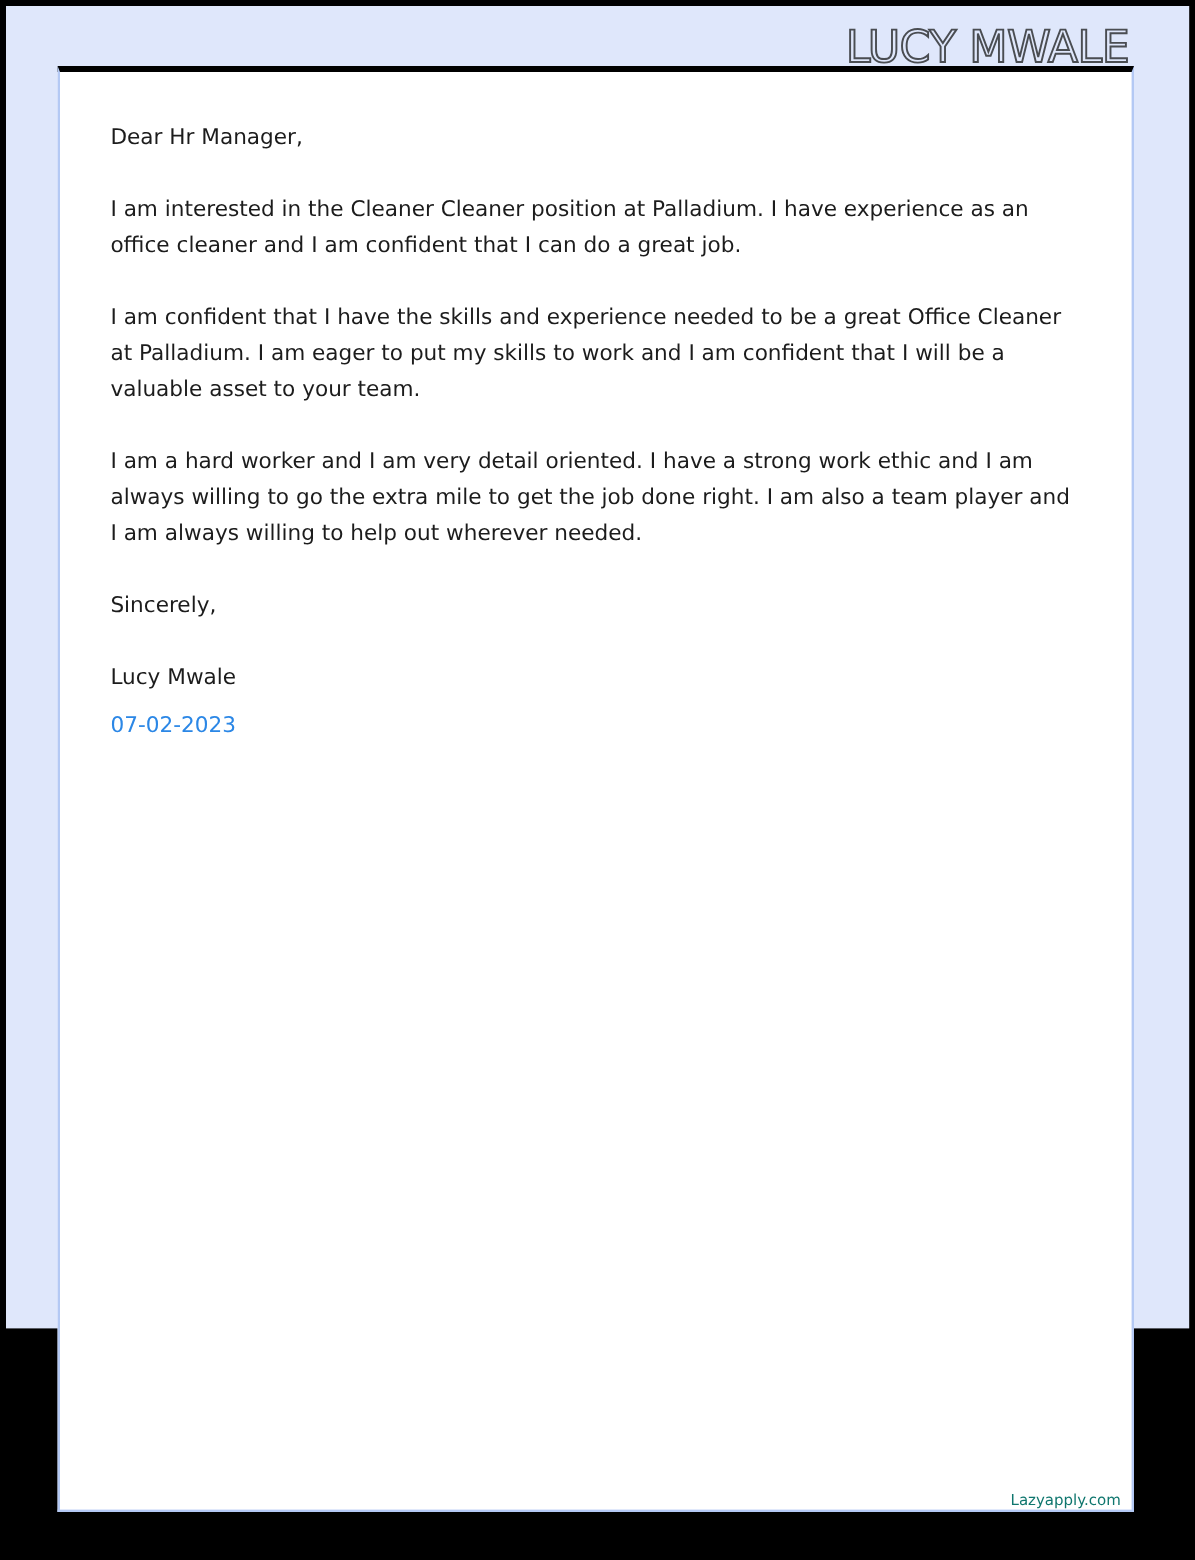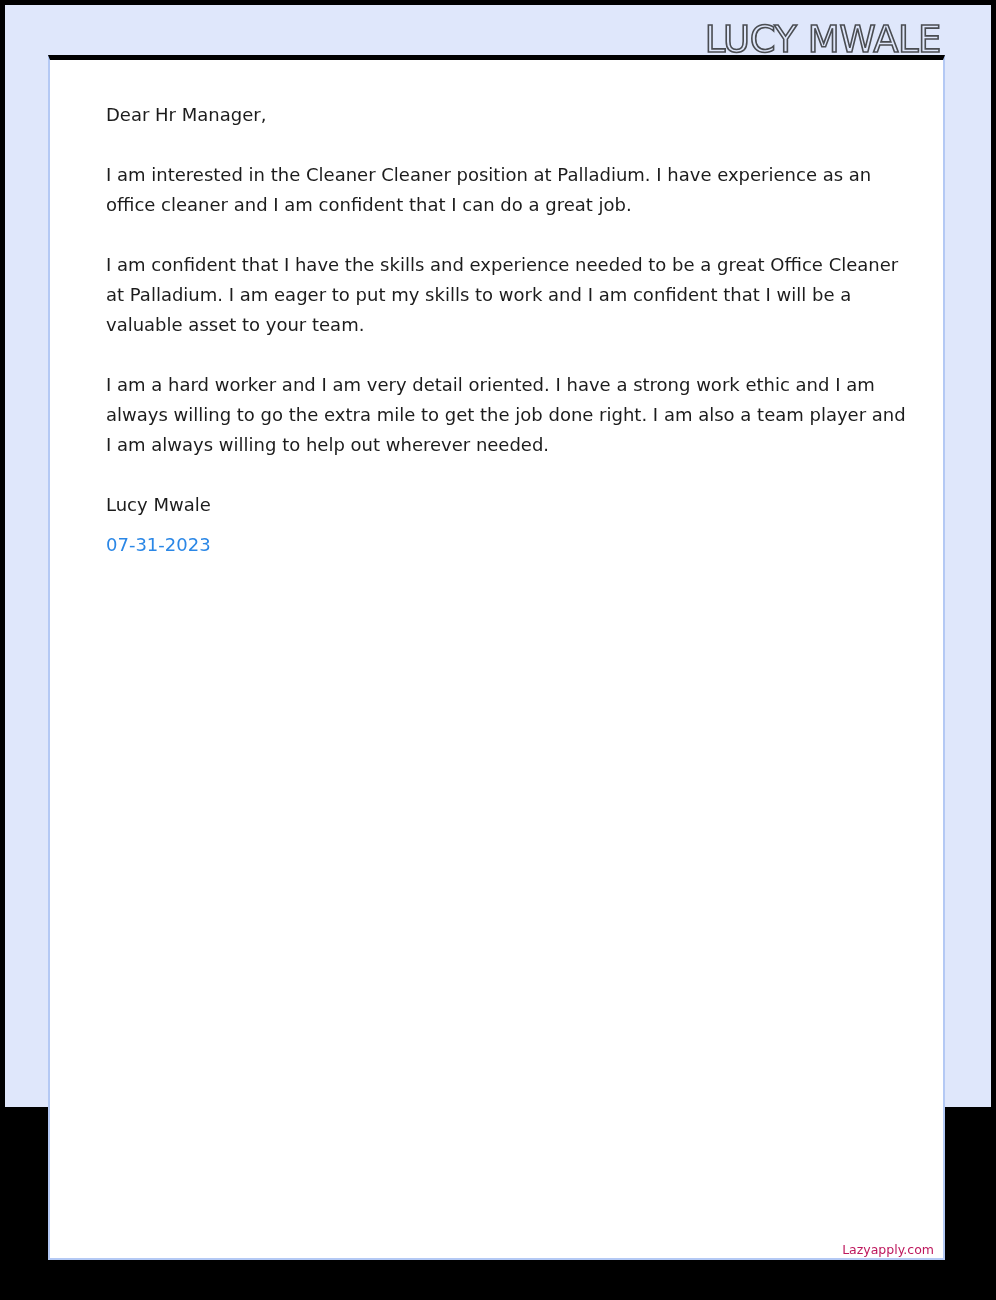--- a/index.html
+++ b/index.html
@@ -34,47 +34,48 @@
       width: 897px; height: 1205px;
       background: #ffffff;
       border-top: 5px solid #000;
       border-left: 2px solid #b4c9f4;
       border-right: 2px solid #b4c9f4;
       border-bottom: 2px solid #b4c9f4;
       box-sizing: border-box;
     }
     .letter {
       position: absolute;
-      left: 56px; top: 40px;
+      left: 42px; top: 40px;
       width: 800px;
       font-size: 18px;
       line-height: 30px;
       color: #1c1c1c;
     }
     .letter p { margin: 0 0 30px 0; }
     .letter p.sig-name { margin-bottom: 10px; }
     .letter .date { color: #2b87e6; margin: 0; }
     .footer {
       position: absolute;
       right: 9px; bottom: 1px;
       font-size: 12.5px;
-      color: #be185d;
+      color: #0f766e;
     }
   </style>
 </head>
 <body>
 
 <div class="frame">
   <div class="name">LUCY MWALE</div>
 
   <div class="paper">
     <div class="letter">
       <p>Dear Hr Manager,</p>
       <p>I am interested in the Cleaner Cleaner position at Palladium. I have experience as an office cleaner and I am confident that I can do a great job.</p>
       <p>I am confident that I have the skills and experience needed to be a great Office Cleaner at Palladium. I am eager to put my skills to work and I am confident that I will be a valuable asset to your team.</p>
       <p>I am a hard worker and I am very detail oriented. I have a strong work ethic and I am always willing to go the extra mile to get the job done right. I am also a team player and I am always willing to help out wherever needed.</p>
+      <p>Sincerely,</p>
       <p class="sig-name">Lucy Mwale</p>
-      <p class="date">07-31-2023</p>
+      <p class="date">07-02-2023</p>
     </div>
 
     <div class="footer">Lazyapply.com</div>
   </div>
 </div>
 
 </body></html>

